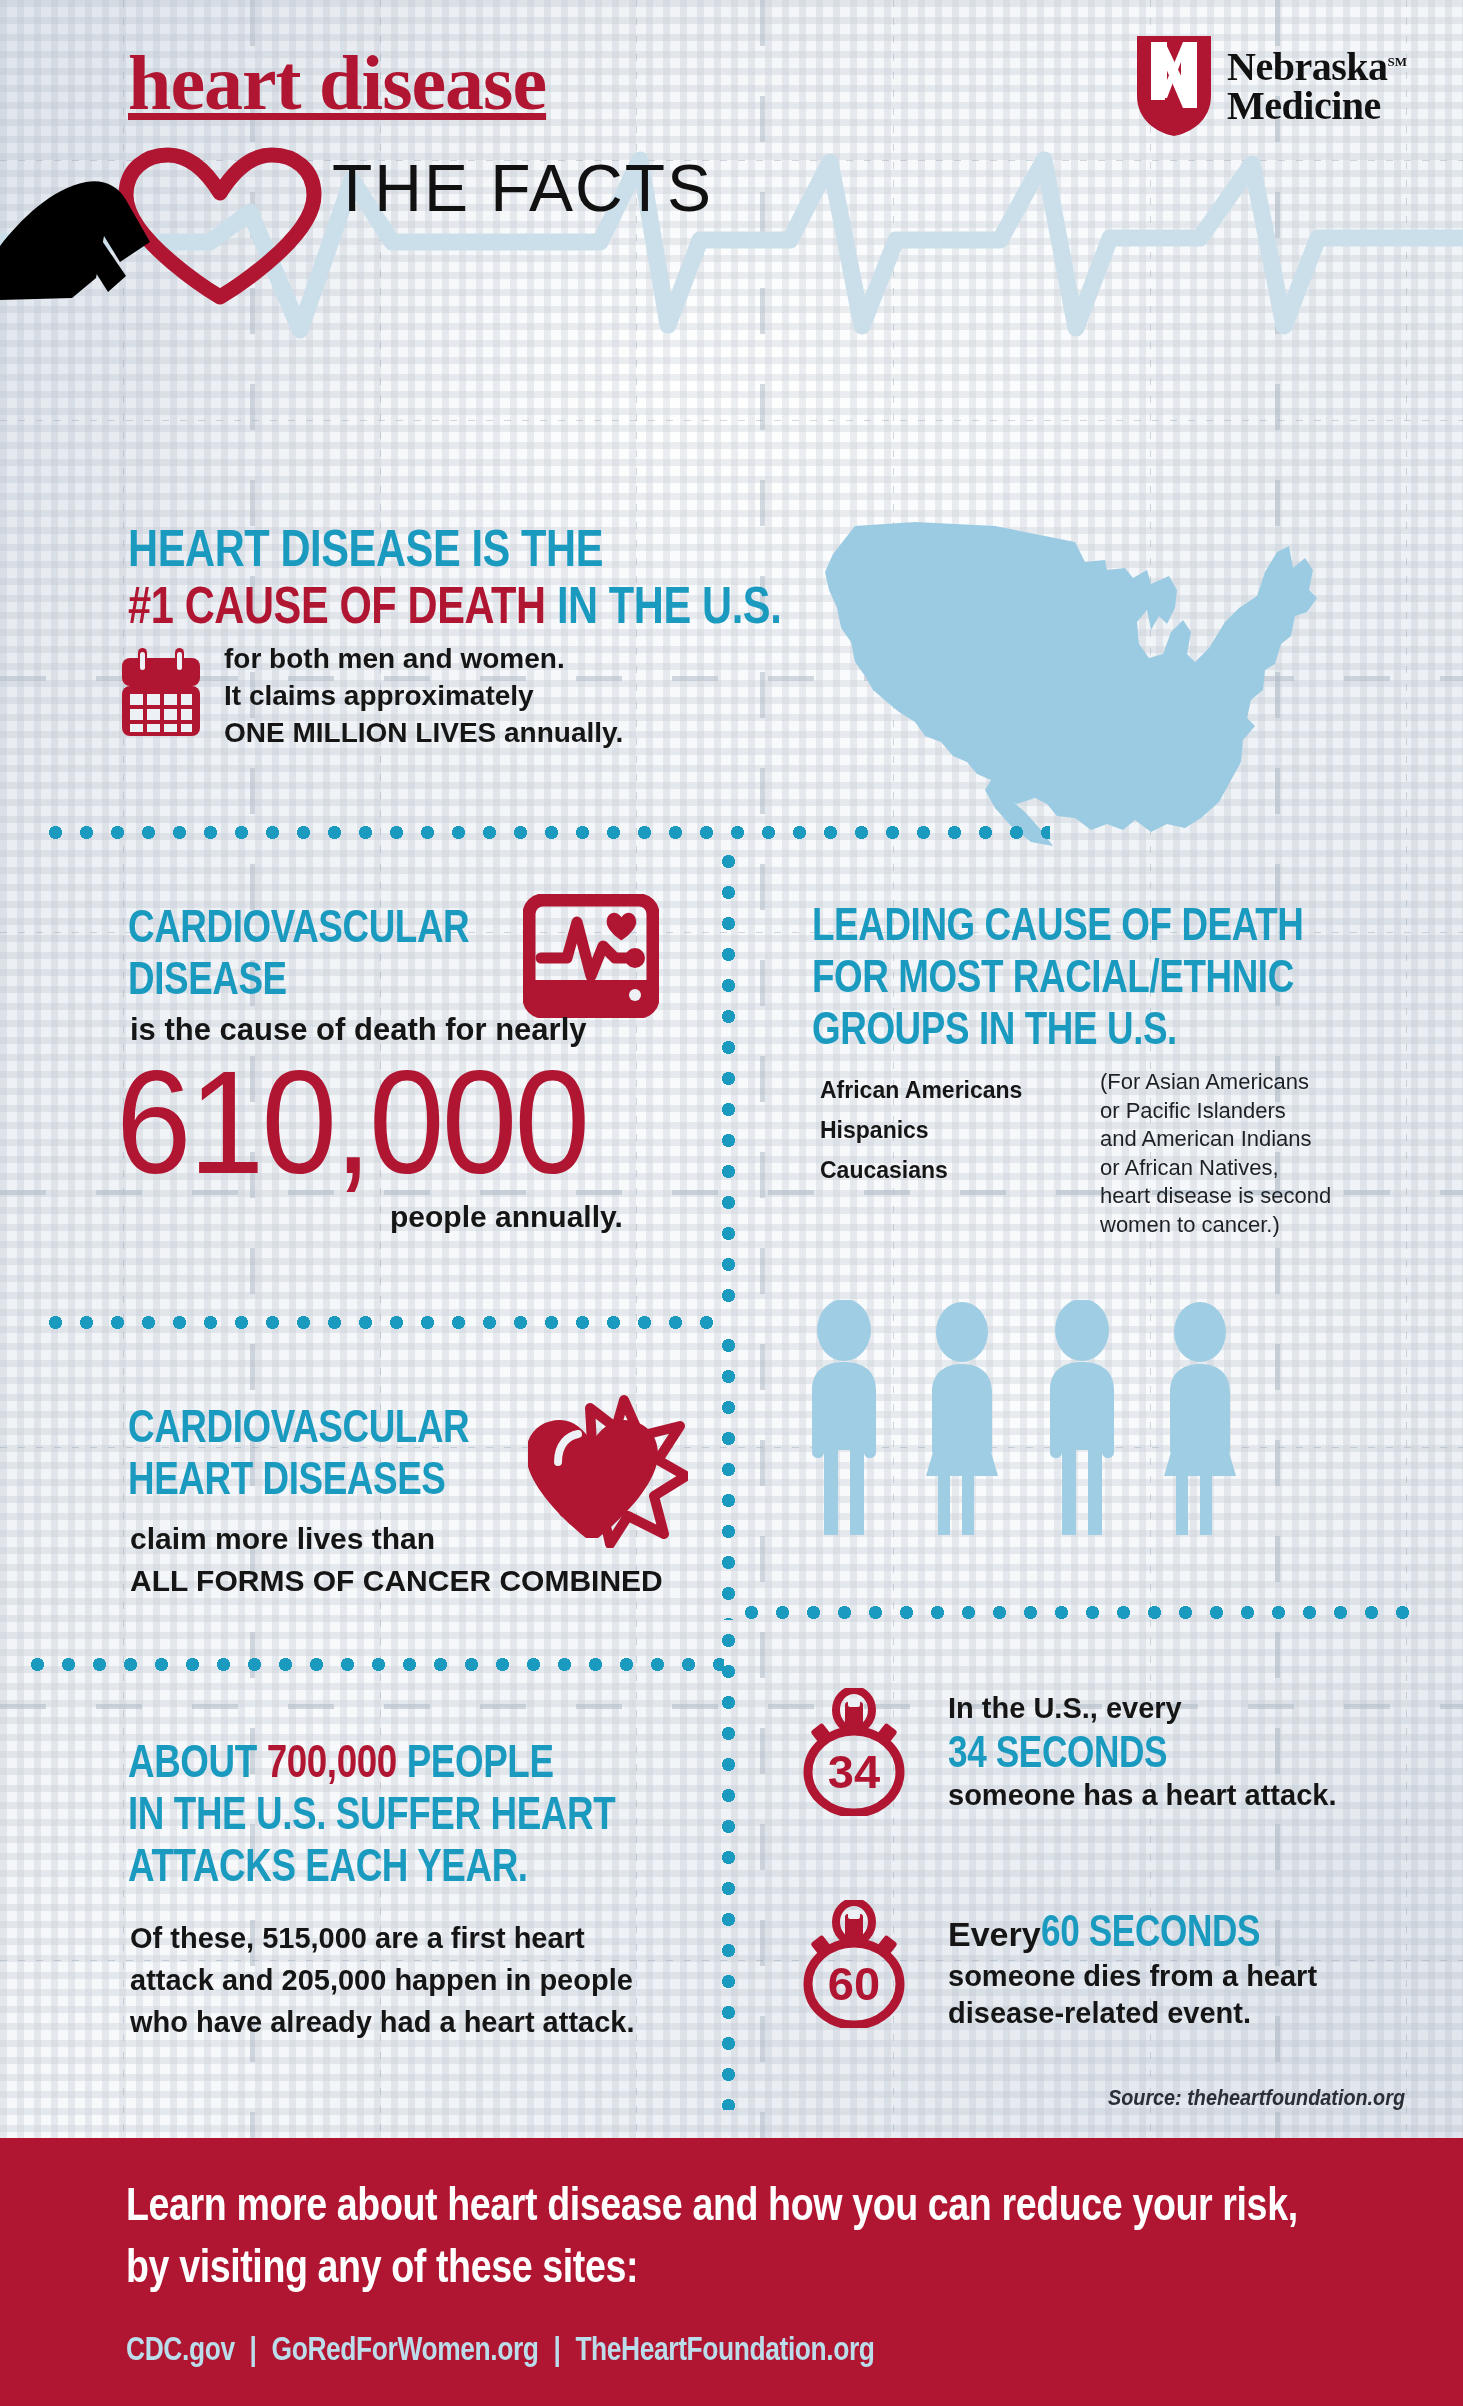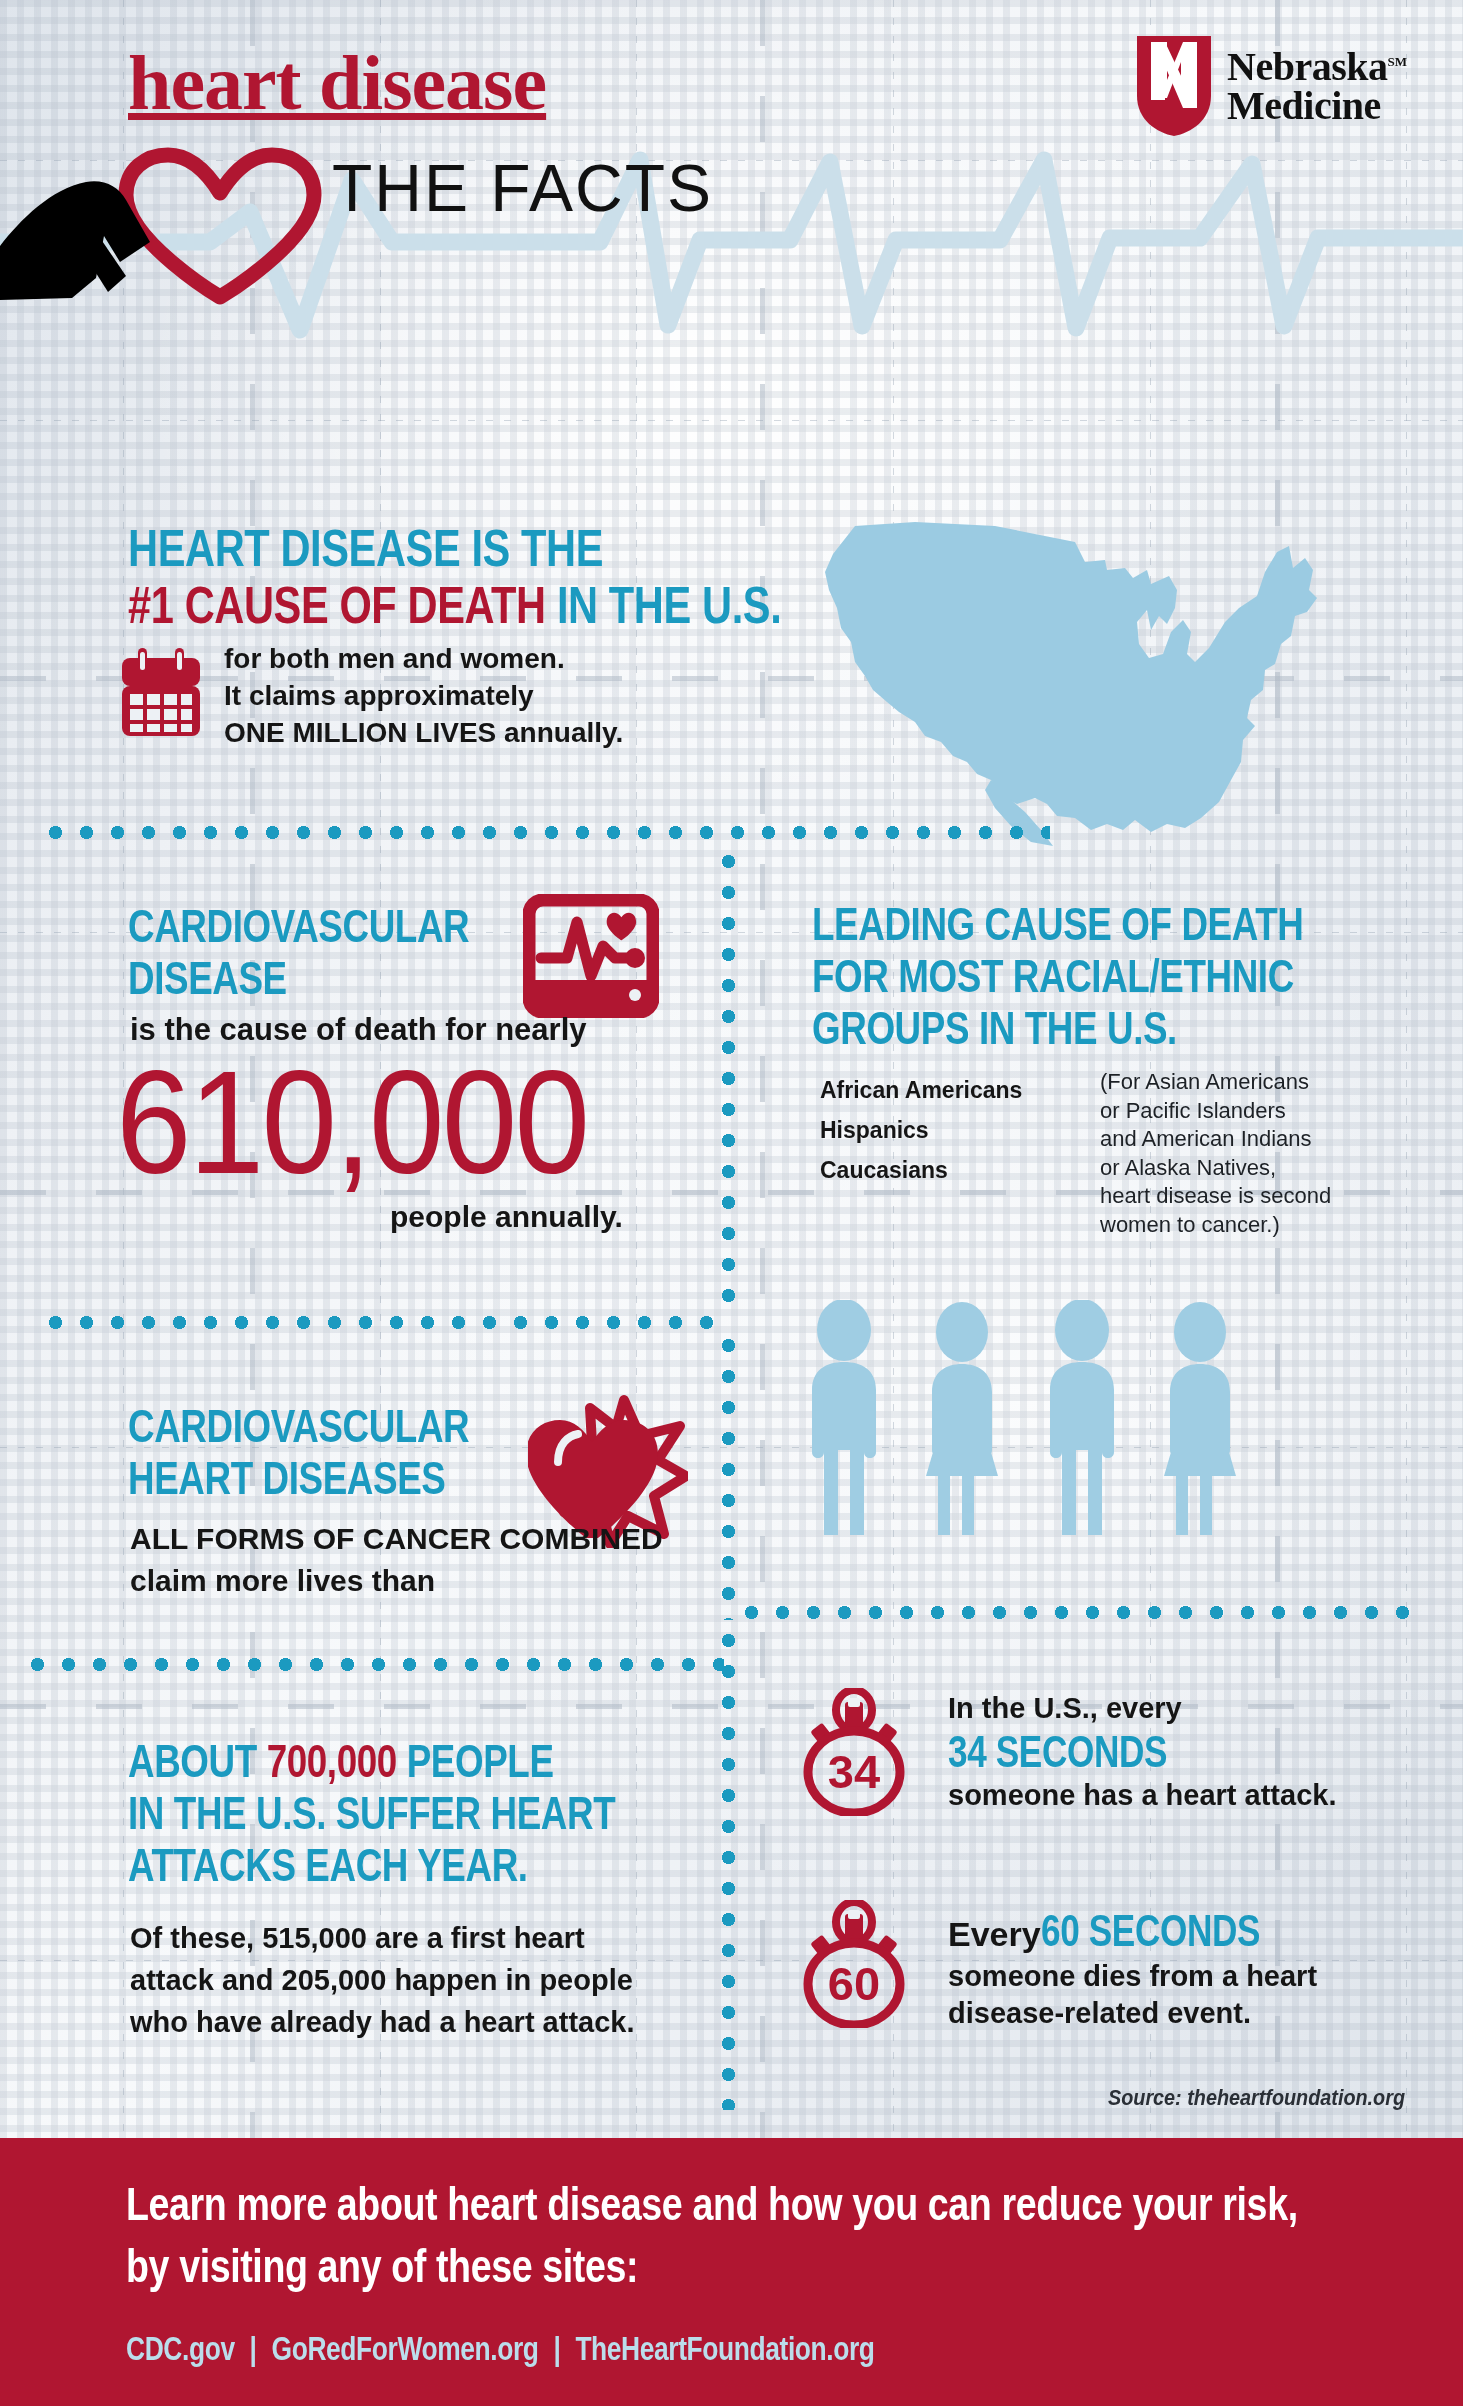--- a/index.html
+++ b/index.html
@@ -254,21 +254,21 @@
     <div class="body-bold" style="position:absolute;left:8px;top:172px;font-size:23px;line-height:40px;white-space:nowrap">
       <div>African Americans</div>
       <div>Hispanics</div>
       <div>Caucasians</div>
     </div>
 
     <div style="position:absolute;left:288px;top:170px;font-size:22px;line-height:28.5px;color:#1d2126;white-space:nowrap">
       <div>(For Asian Americans</div>
       <div>or Pacific Islanders</div>
       <div>and American Indians</div>
-      <div>or Alaska Natives,</div>
+      <div>or African Natives,</div>
       <div>heart disease is second</div>
       <div>women to cancer.)</div>
     </div>
   </div>
 
   <svg style="position:absolute;left:800px;top:1300px;width:560px;height:240px" viewBox="0 0 560 240">
     <g fill="#9FCDE3">
 
       <g>
         <ellipse cx="44" cy="30" rx="27" ry="31"></ellipse>
@@ -306,22 +306,22 @@
 
     <svg style="position:absolute;left:400px;top:-8px;width:160px;height:156px" viewBox="0 0 160 156">
       <path d="M96,8 L112,44 L152,34 L130,68 L158,84 L126,104 L136,142 L100,124 L82,152
                L74,116 L36,120 L54,86 L26,62 L64,52 L62,16 L88,36 Z" fill="none" stroke="#B01631" stroke-width="10" stroke-linejoin="round"></path>
       <path d="M64,150 C64,150 4,104 4,66 C4,44 20,32 38,32 C52,32 62,42 70,54
                C78,42 88,32 102,32 C120,32 136,44 136,66 C136,104 76,150 76,150 Z" fill="#B01631" transform="translate(-6,-4)"></path>
       <path d="M30,70 C30,52 40,44 50,42" fill="none" stroke="#EDF1F5" stroke-width="8" stroke-linecap="round"></path>
     </svg>
 
     <div class="body-bold" style="position:absolute;left:2px;top:118px;font-size:30px;line-height:42px;white-space:nowrap">
+      <div>claim more lives than</div>
       <div>ALL FORMS OF CANCER COMBINED</div>
-      <div>claim more lives than</div>
     </div>
   </div>
 
   <div class="sec" style="left:128px;top:1735px;width:630px">
     <div class="cond head-l1" style="width:820px">
       <span class="teal">ABOUT </span><span class="red">700,000</span><span class="teal"> PEOPLE</span>
     </div>
     <div class="cond teal head-l1" style="width:820px">IN THE U.S. SUFFER HEART</div>
     <div class="cond teal head-l1" style="width:820px">ATTACKS EACH YEAR.</div>
 

